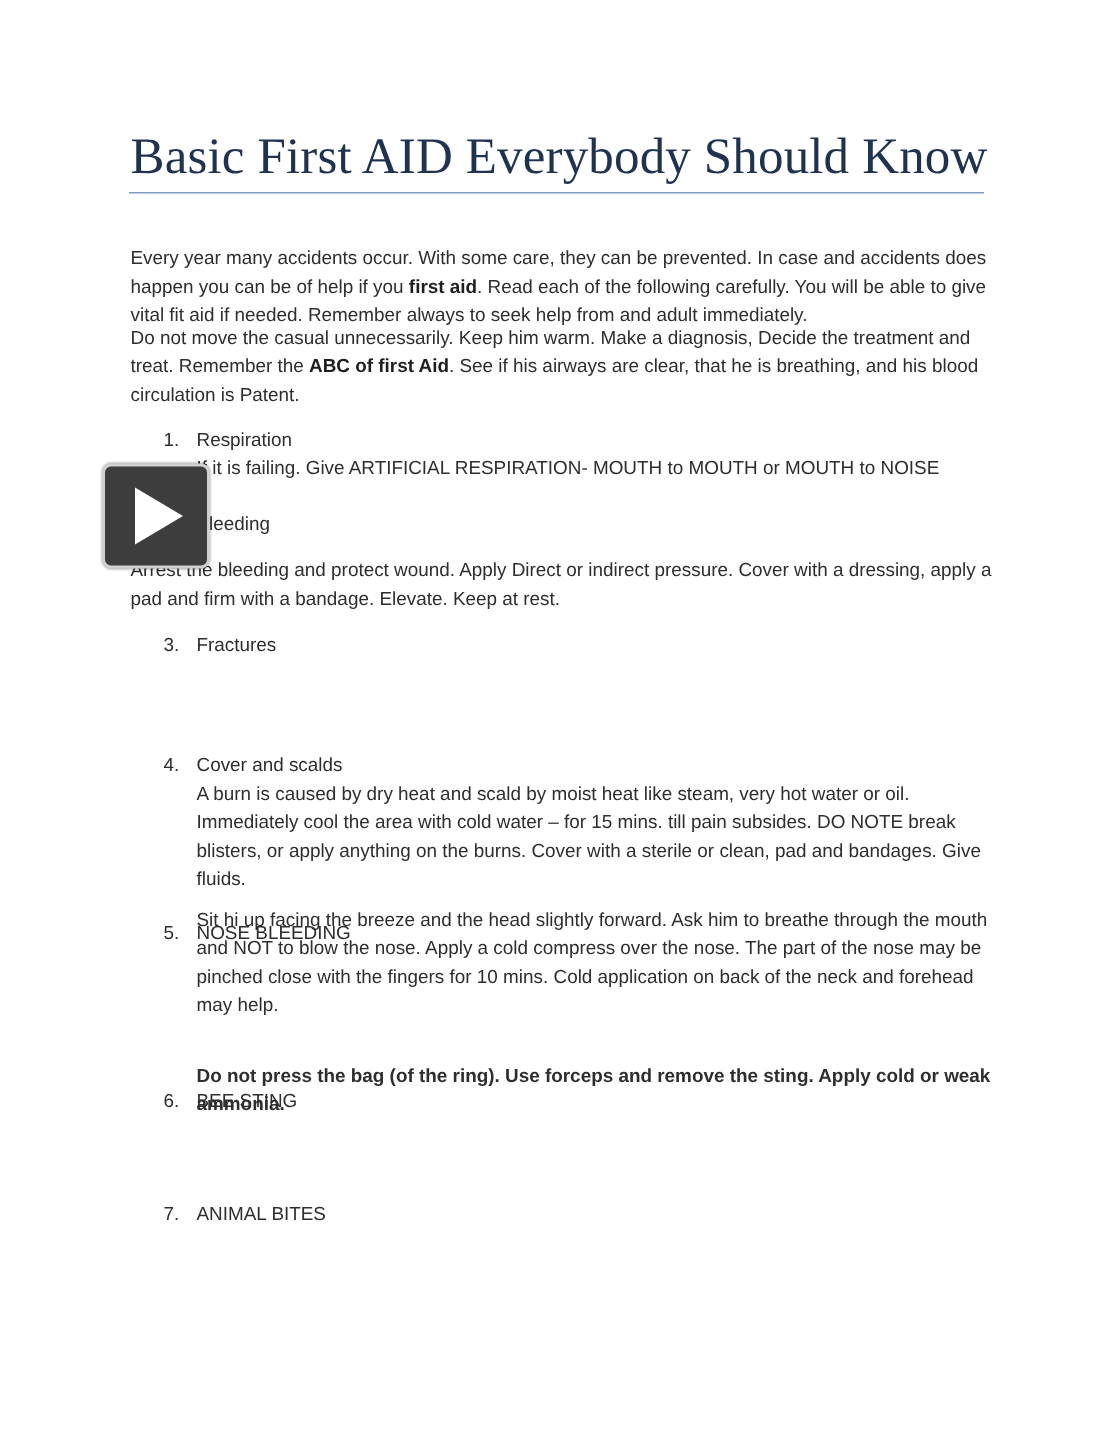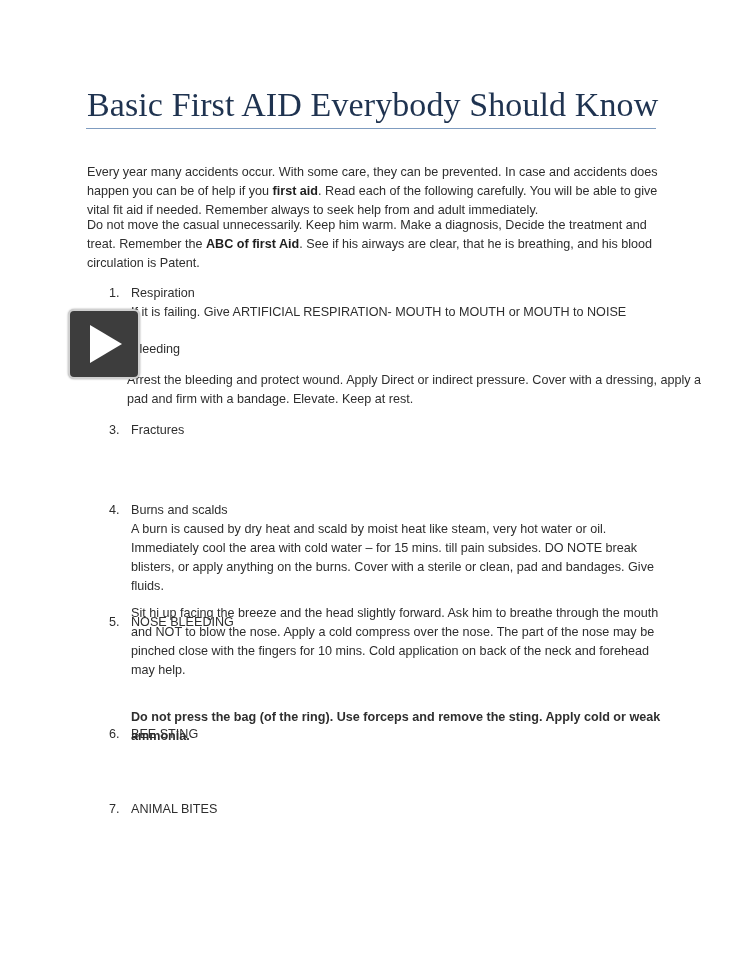--- a/index.html
+++ b/index.html
@@ -53,30 +53,30 @@
   <div class="item-head" style="top:284px;left:0;">
     <span class="num">1.</span>
     <span class="lbl">Respiration</span>
   </div>
   <p class="item-body" style="top:303px;">If it is failing. Give ARTIFICIAL RESPIRATION- MOUTH to MOUTH or MOUTH to NOISE</p>
 
   <div class="item-head" style="top:340px;left:0;">
     <span class="num">2.</span>
     <span class="lbl">Bleeding</span>
   </div>
-  <p class="para" style="top:371px;margin-left:40px;">Arrest the bleeding and protect wound. Apply Direct or indirect pressure. Cover with a dressing, apply a pad and firm with a bandage. Elevate. Keep at rest.</p>
+  <p class="para" style="top:371px;">Arrest the bleeding and protect wound. Apply Direct or indirect pressure. Cover with a dressing, apply a pad and firm with a bandage. Elevate. Keep at rest.</p>
 
   <div class="item-head" style="top:421px;left:0;">
     <span class="num">3.</span>
     <span class="lbl">Fractures</span>
   </div>
 
   <div class="item-head" style="top:501px;left:0;">
     <span class="num">4.</span>
-    <span class="lbl">Burns and scalds</span>
+    <span class="lbl">Cover and scalds</span>
   </div>
   <p class="item-body" style="top:520px;">A burn is caused by dry heat and scald by moist heat like steam, very hot water or oil. Immediately cool the area with cold water – for 15 mins. till pain subsides. DO NOTE break blisters, or apply anything on the burns. Cover with a sterile or clean, pad and bandages. Give fluids.</p>
 
   <div class="item-head" style="top:613px;left:0;">
     <span class="num">5.</span>
     <span class="lbl">NOSE BLEEDING</span>
   </div>
   <p class="item-body" style="top:604px;width:540px;">Sit hi up facing the breeze and the head slightly forward. Ask him to breathe through the mouth and NOT to blow the nose. Apply a cold compress over the nose. The part of the nose may be pinched close with the fingers for 10 mins. Cold application on back of the neck and forehead may help.</p>
 
   <div class="item-head" style="top:725px;left:0;">

